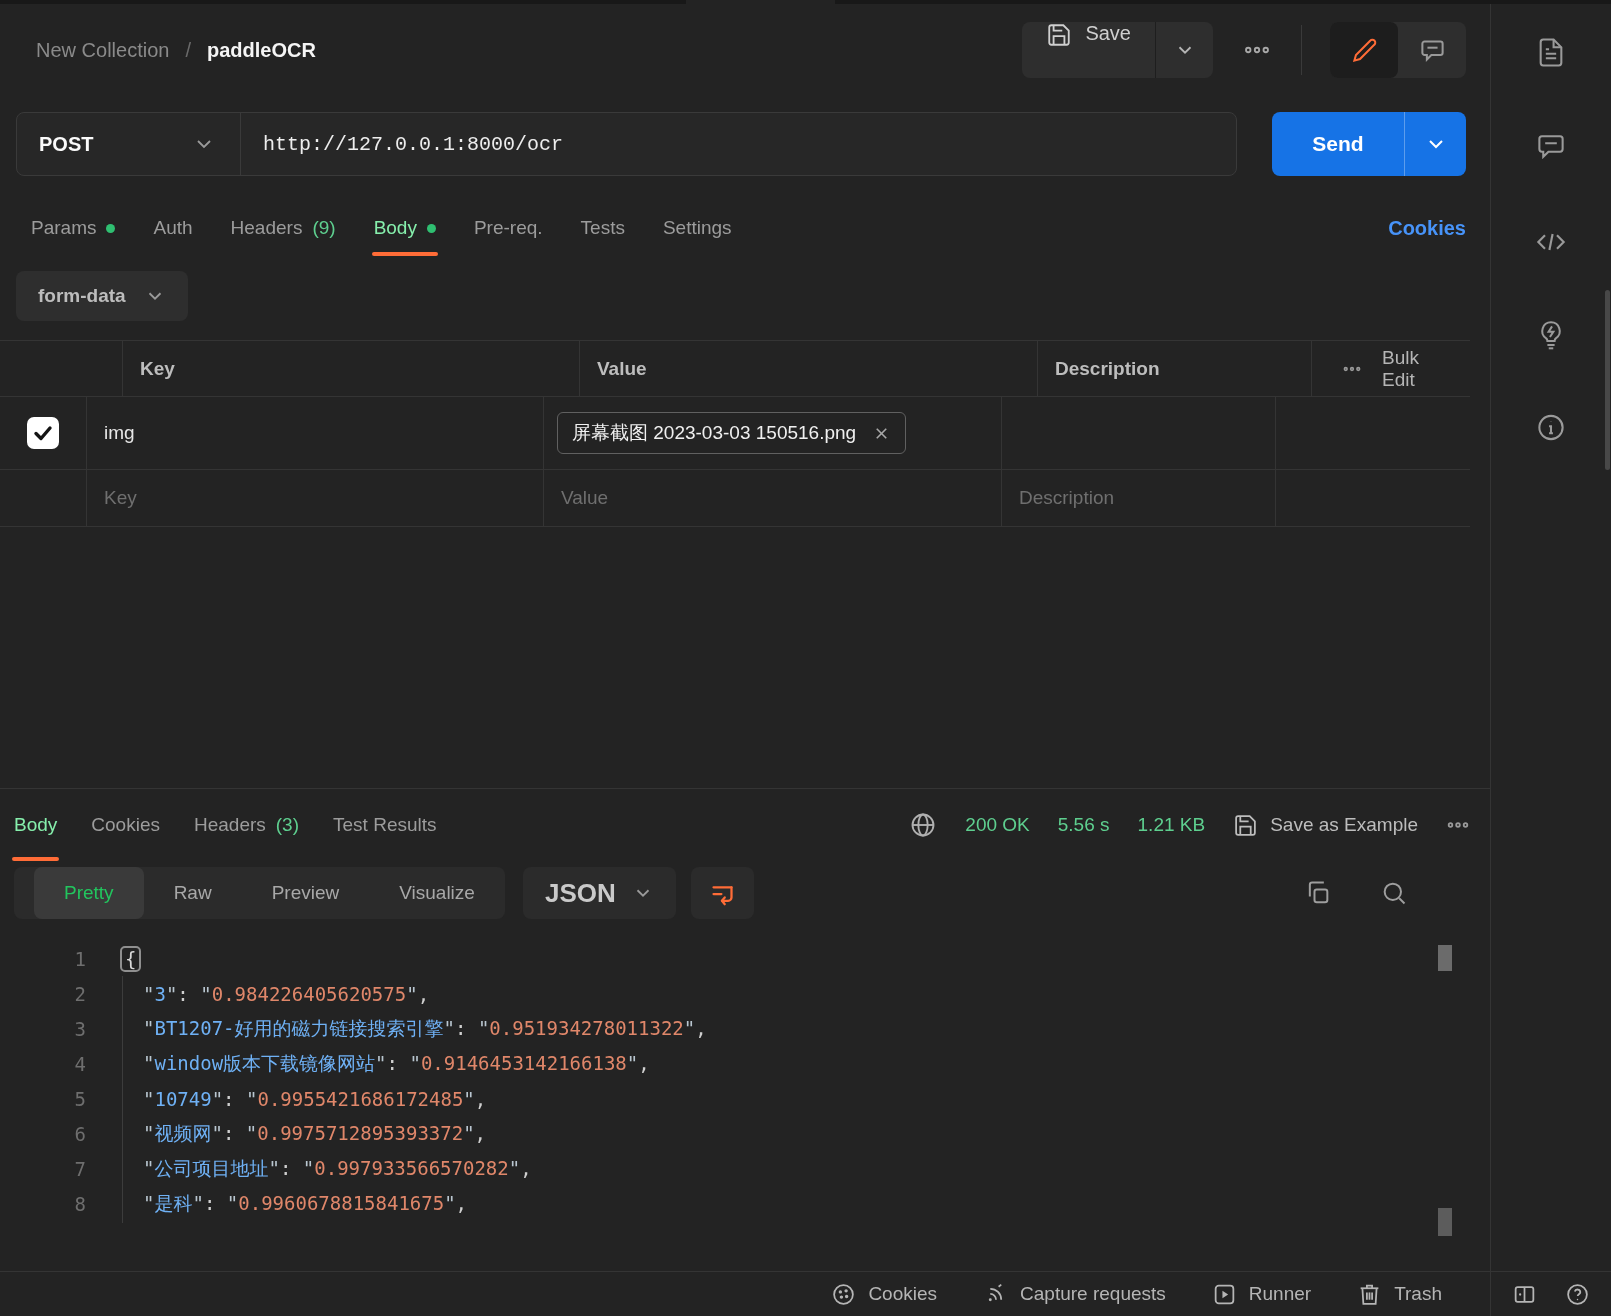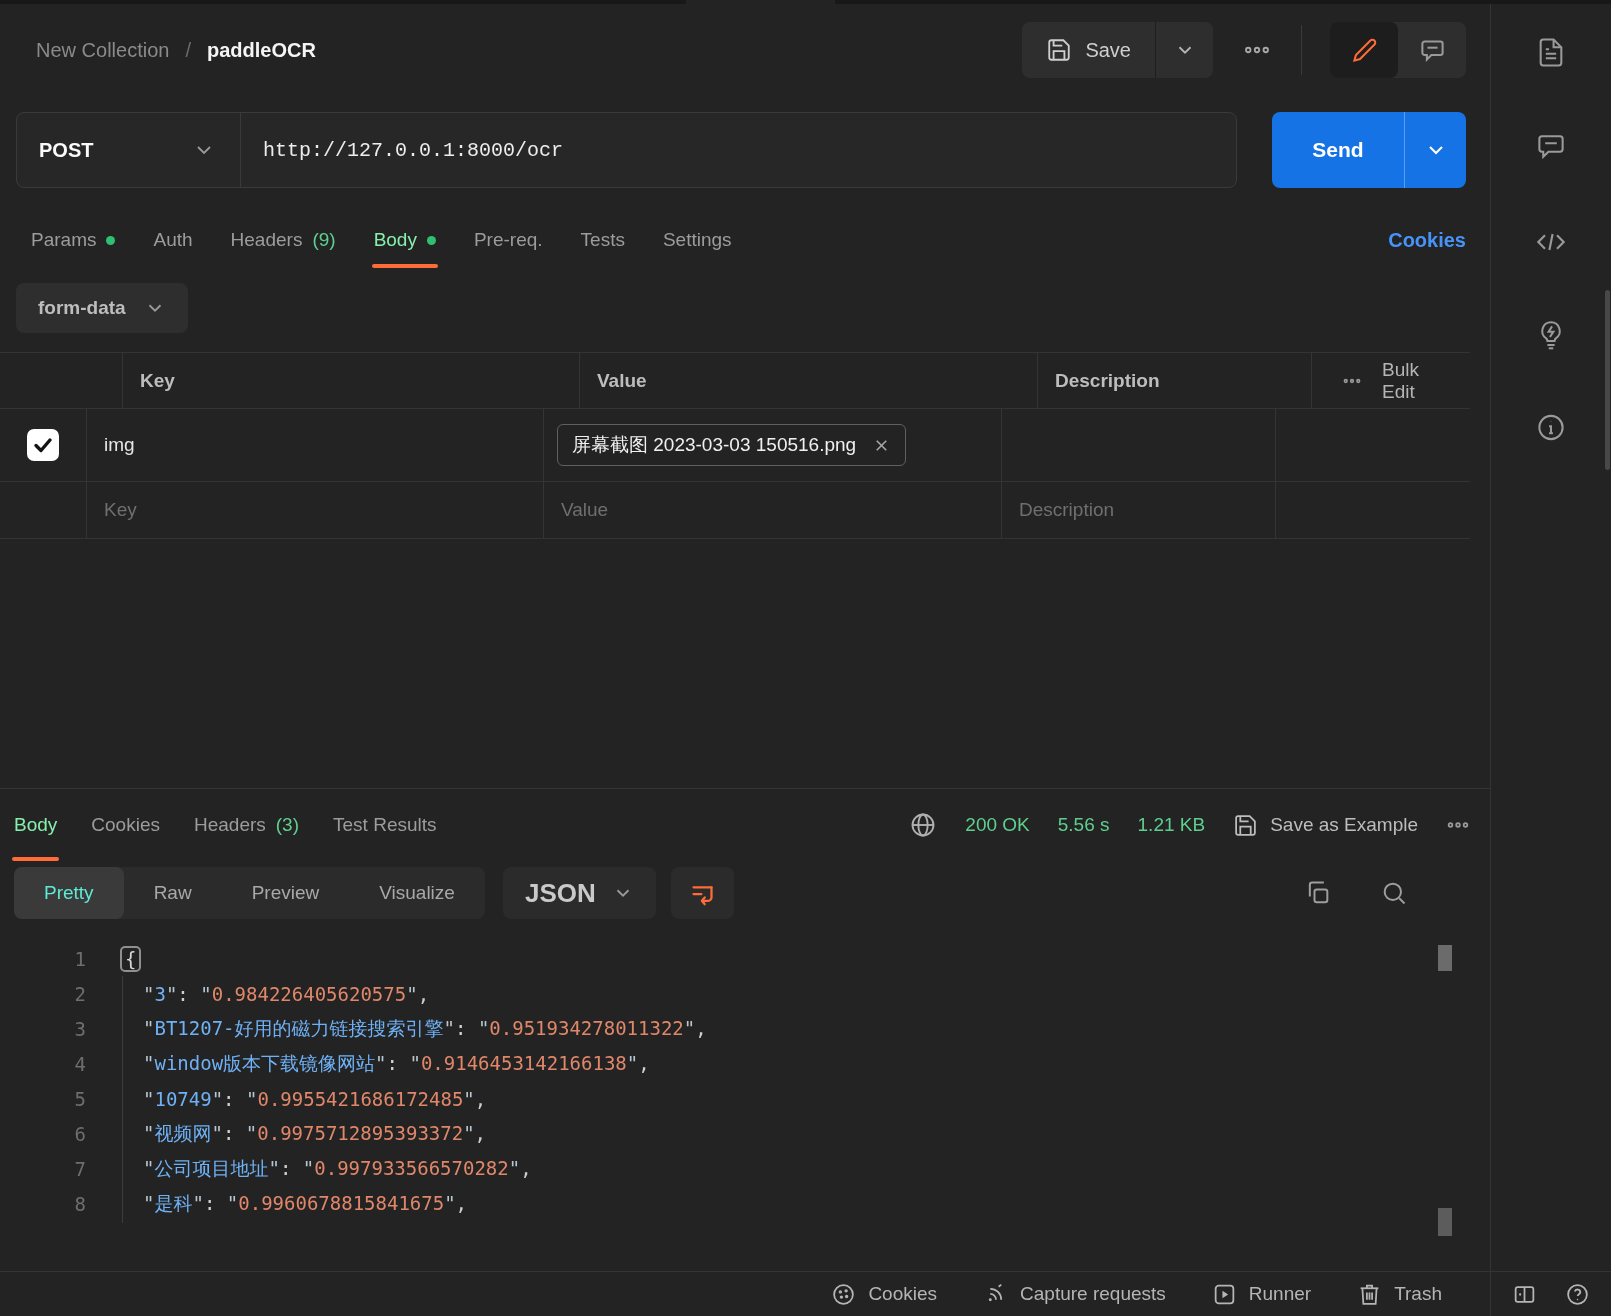--- a/index.html
+++ b/index.html
@@ -14,30 +14,30 @@
   .main { position:absolute; top:4px; left:0; width:1490px; height:1267px; }
 
   
   .header { height:92px; display:flex; align-items:center; padding:0 24px 0 36px; }
   .breadcrumb { display:flex; align-items:center; gap:16px; font-size:20px; }
   .bc-collection { color:#8a8a8a; }
   .bc-sep { color:#6a6a6a; }
   .bc-name { color:#f5f5f5; font-weight:700; }
   .header-right { margin-left:auto; display:flex; align-items:center; }
   .save-group { display:flex; background:#2e2e2e; border-radius:8px; height:56px; overflow:hidden; }
-  .save-btn { display:flex; align-items:center; gap:13px; padding:0 24px; font-size:20px; color:#cfcfcf; cursor:pointer; }
+  .save-btn { display:flex; align-items:flex-start; gap:13px; padding:0 24px; font-size:20px; color:#cfcfcf; cursor:pointer; }
   .save-caret { width:58px; display:flex; align-items:center; justify-content:center; border-left:1px solid #1e1e1e; color:#b5b5b5; cursor:pointer; }
   .more-btn { margin:0 30px; color:#a8a8a8; cursor:pointer; display:flex; }
   .hdr-divider { width:1px; height:50px; background:#3a3a3a; margin-right:28px; }
   .toggle-group { display:flex; background:#2e2e2e; border-radius:8px; height:56px; padding:0; }
   .toggle-seg { width:68px; display:flex; align-items:center; justify-content:center; color:#9a9a9a; cursor:pointer; border-radius:8px; }
   .toggle-seg.active { background:#1d1d1d; color:#ff6c37; }
 
   
-  .url-row { margin:16px 24px 0 16px; height:76px; display:flex; }
+  .url-row { margin:16px 24px 0 16px; height:64px; display:flex; }
   .url-box { flex:1; display:flex; background:#272727; border:1px solid #3a3a3a; border-radius:8px; overflow:hidden; }
   .method { width:224px; display:flex; align-items:center; padding:0 24px 0 22px; border-right:1px solid #3a3a3a; font-weight:700; font-size:20px; color:#fafafa; cursor:pointer; }
   .method .chev { margin-left:auto; color:#9a9a9a; display:flex; }
   .url-input { flex:1; display:flex; align-items:center; padding-left:22px; font-size:20px; color:#ededed; cursor:text;font-family:Liberation Mono, monospace; }
   .send-group { width:194px; margin-left:35px; display:flex; background:#1673e6; border-radius:8px; overflow:hidden; color:#fff; }
   .send-btn { flex:1; display:flex; align-items:center; justify-content:center; font-size:21px; font-weight:600; cursor:pointer; }
   .send-caret { width:62px; border-left:1px solid rgba(255,255,255,.3); display:flex; align-items:center; justify-content:center; cursor:pointer; }
 
   
   .req-tabs { margin-top:24px; height:56px; display:flex; align-items:center; padding:0 24px 0 31px; gap:38px; font-size:19px; color:#9c9c9c; }
@@ -76,21 +76,21 @@
   .response-panel { position:absolute; left:0; top:784px; width:1490px; bottom:0; border-top:1px solid #343434; display:flex; flex-direction:column; }
   .res-tabs { height:72px; display:flex; align-items:center; padding:0 20px 0 14px; gap:34px; font-size:19px; color:#9c9c9c; }
   .res-meta { margin-left:auto; display:flex; align-items:center; gap:28px; }
   .green { color:#5ecf8f; }
   .save-example { display:flex; align-items:center; gap:12px; color:#bdbdbd; cursor:pointer; }
   .globe { color:#b0b0b0; display:flex; cursor:pointer; }
 
   .res-toolbar { height:52px; margin:6px 20px 0 14px; display:flex; align-items:center; }
   .seg-group { display:flex; background:#2b2b2b; border-radius:8px; height:52px; font-size:19px; color:#a8a8a8; }
   .seg { padding:0 30px; display:flex; align-items:center; border-radius:8px; cursor:pointer; }
-  .seg.active { background:#3a3a3a; color:#5eead4; }
+  .seg.active { background:#3a3a3a; color:#22c55e;margin-left:20px; }
   .json-select { margin-left:18px; height:52px; padding:0 22px; display:flex; align-items:center; gap:16px; background:#2b2b2b; border-radius:8px; font-size:26px; font-weight:600; color:#c9c9c9; cursor:pointer; }
   .json-select .chev { color:#9a9a9a; display:flex; }
   .wrap-btn { margin-left:15px; width:63px; height:52px; background:#2b2b2b; border-radius:8px; display:flex; align-items:center; justify-content:center; color:#ff6c37; cursor:pointer; }
   .toolbar-right { margin-left:auto; display:flex; gap:48px; padding-right:62px; color:#9e9e9e; }
   .toolbar-right .icon-btn { cursor:pointer; display:flex; }
 
   
   .code-area { position:relative; flex:1; padding-top:22px; font-family:"DejaVu Sans Mono","Liberation Mono",monospace; font-size:19px; overflow:hidden; }
   .code-line { display:flex; height:35px; align-items:center; }
   .ln { width:86px; flex:none; text-align:right; color:#6e6e6e; }

